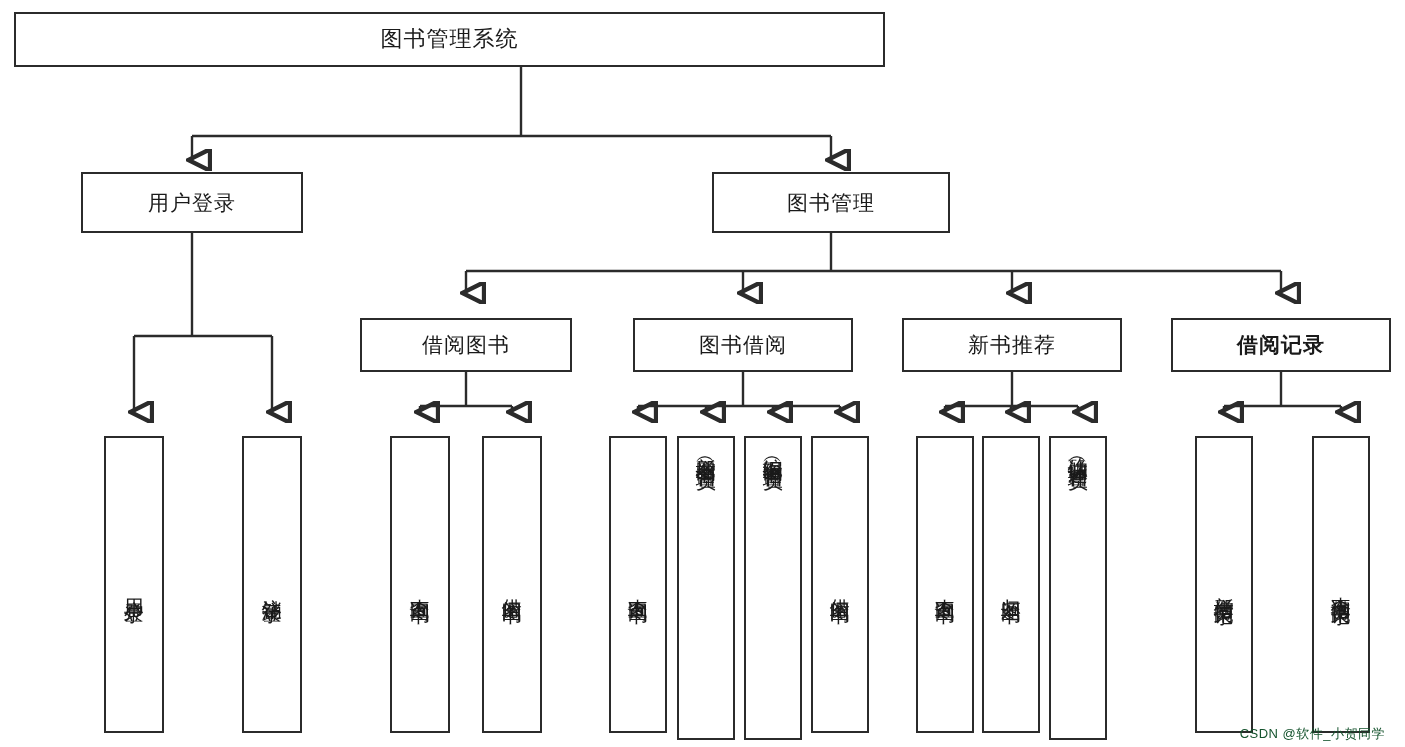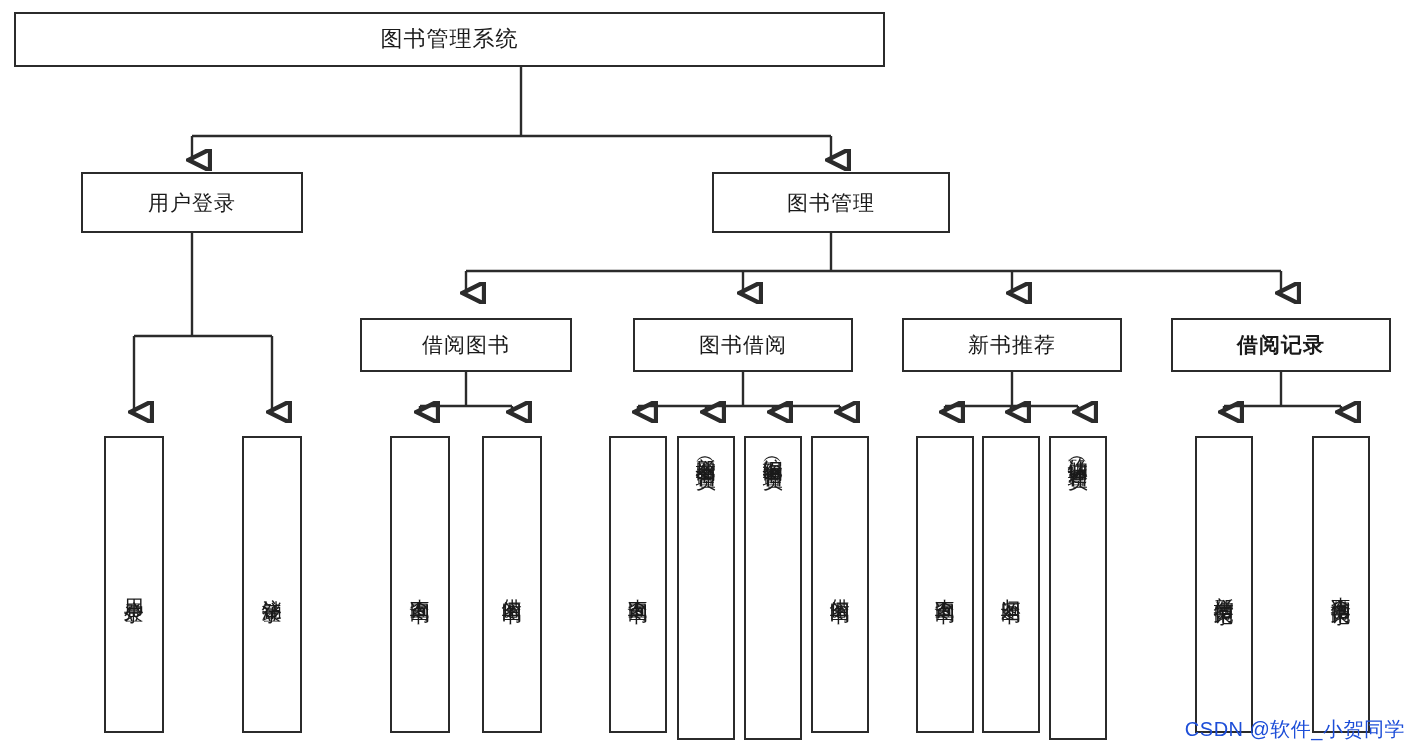--- a/index.html
+++ b/index.html
@@ -62,24 +62,24 @@
   }
   svg#links line, svg#links path {
     stroke: #2b2b2b;
     stroke-width: 2.4;
     fill: none;
   }
   .arrowhead { fill: #2b2b2b; }
 
   #watermark {
     position: absolute;
-    right: 0;
+    right: 20px;
     bottom: 4px;
-    font-size: 20px;
-    color: #1d4ed8;
+    font-size: 13px;
+    color: #14532d;
     letter-spacing: 0.5px;
     white-space: nowrap;
   }
 </style>
 </head>
 <body>
 
 <div id="canvas">
 
   <svg id="links" viewBox="0 0 1405 747">

